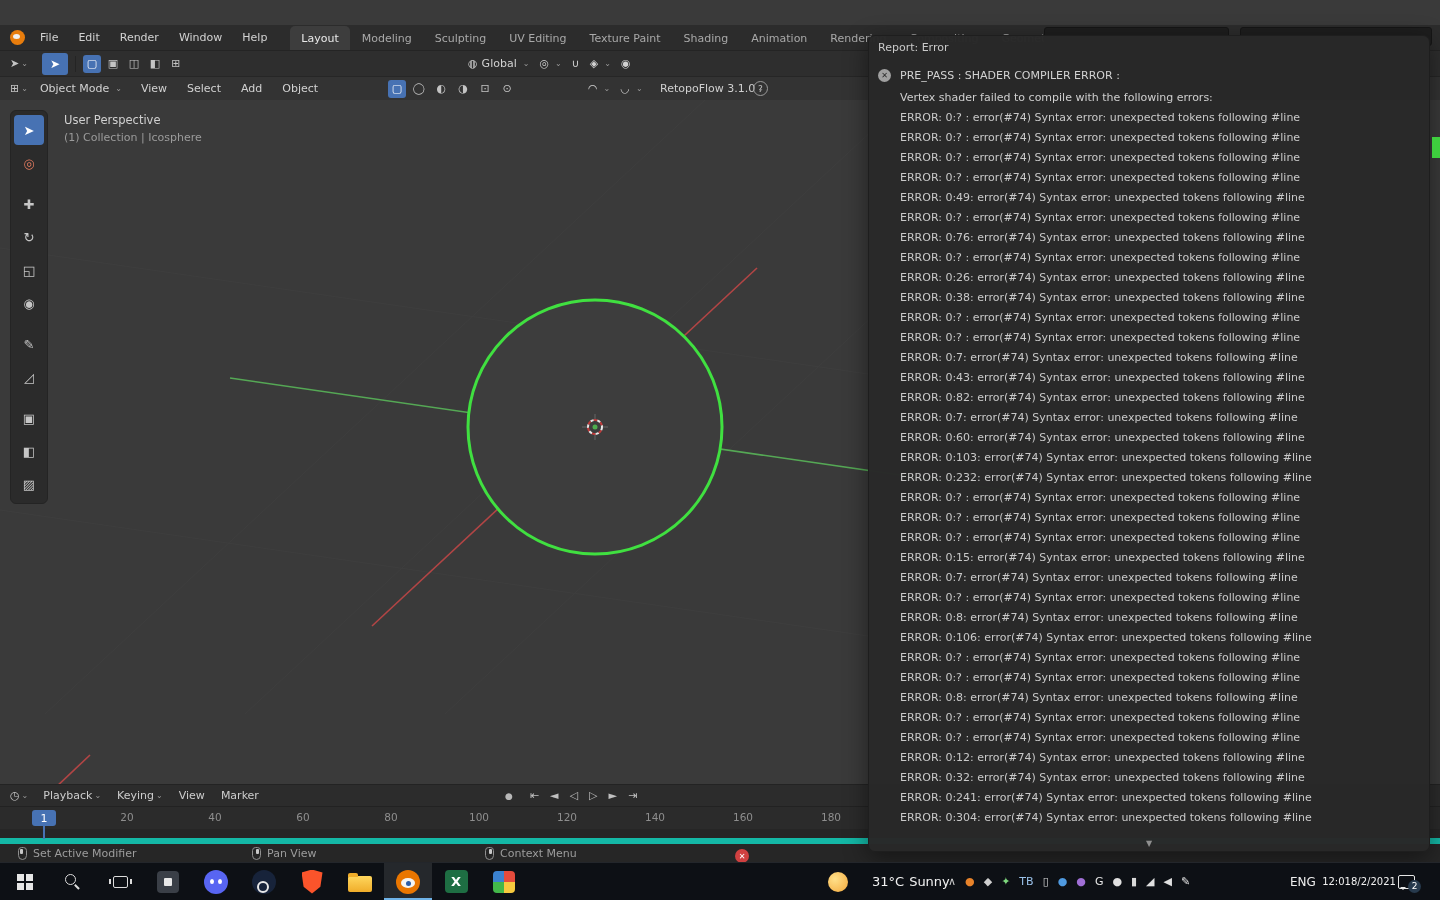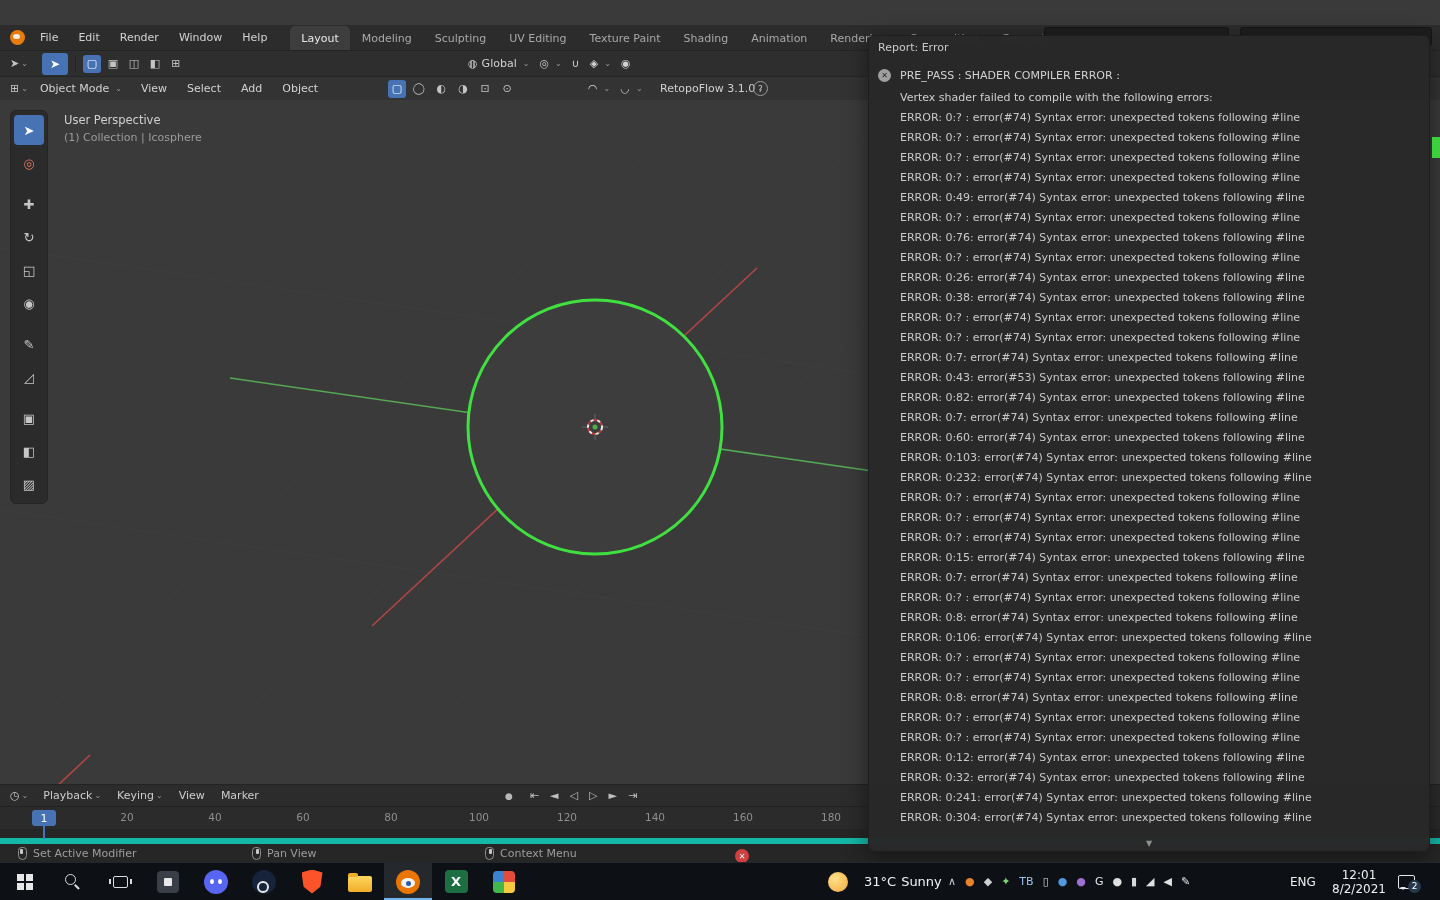--- a/index.html
+++ b/index.html
@@ -127,27 +127,27 @@
   .steam .app-ic{width:24px;height:24px;border-radius:50%;background:#17233a;position:relative}
   .steam .app-ic::after{content:"";position:absolute;left:5px;top:11px;width:8px;height:8px;border-radius:50%;border:2px solid #e8e8e8}
   .brave .app-ic{width:21px;height:24px;background:#fb542b;clip-path:polygon(50% 0,100% 12%,90% 72%,50% 100%,10% 72%,0 12%)}
   .folder .app-ic{width:24px;height:16px;background:linear-gradient(#ffd75e,#f0ad2a);border-radius:2px;position:relative;margin-top:4px}
   .folder .app-ic::before{content:"";position:absolute;top:-3px;left:0;width:10px;height:4px;background:#f0ad2a;border-radius:2px 2px 0 0}
   .blender .app-ic{width:24px;height:24px;border-radius:50%;background:#ea7600;position:relative}
   .blender .app-ic::before{content:"";position:absolute;left:5px;top:8px;width:14px;height:10px;border-radius:50%;background:#f5f5f5}
   .blender .app-ic::after{content:"";position:absolute;left:10px;top:11px;width:5px;height:5px;border-radius:50%;background:#2a5ca8}
   .excel .app-ic{width:23px;height:23px;border-radius:4px;background:#1e6e43;color:#fff;font-weight:bold;font-size:13px;display:flex;align-items:center;justify-content:center}
   .colorgrid .app-ic{width:22px;height:22px;border-radius:4px;background:conic-gradient(#e54b3c 0 25%,#f7c93e 0 50%,#43b84a 0 75%,#3b82d0 0)}
-  .weather{position:absolute;left:820px;top:0;height:100%;display:flex;align-items:center;gap:16px;padding:0 8px}
+  .weather{position:absolute;left:820px;top:0;height:100%;display:flex;align-items:center;gap:24px;padding:0 8px}
   .sun-ic{width:20px;height:20px;border-radius:50%;background:radial-gradient(circle at 35% 35%,#ffe08a,#f3a93c)}
   .weather-text{color:#f2f2f2;font-size:13px;display:flex;gap:5px}
   .tray{position:absolute;left:948px;top:0;height:100%;display:flex;align-items:center;gap:9px}
   .tray-item{font-size:11px;line-height:1}
   .lang{position:absolute;left:1290px;top:0;height:100%;display:flex;align-items:center;color:#eeeeee;font-size:12px}
-  .clock{position:absolute;left:1326px;top:0;height:100%;width:66px;display:flex;flex-direction:column;justify-content:center;align-items:center;color:#f0f0f0;font-size:12px;line-height:14px}
+  .clock{position:absolute;left:1326px;top:0;height:100%;width:66px;display:flex;justify-content:center;align-items:center;color:#f0f0f0;font-size:10px;line-height:14px}
   .notif{position:absolute;left:1398px;top:0;height:100%;display:flex;align-items:center}
   .notif-ic{width:17px;height:14px;border:1.5px solid #e6e6e6;border-radius:2px;position:relative}
   .notif-ic::before{content:"";position:absolute;left:1px;bottom:-5px;width:0;height:0;border:3px solid transparent;border-top-color:#e6e6e6}
   .notif-badge{position:absolute;right:-7px;bottom:-5px;background:#273a4d;color:#fff;font-size:9px;width:13px;height:13px;border-radius:50%;display:flex;align-items:center;justify-content:center}
 
   #edge-strip{position:absolute;left:1432px;top:137px;width:8px;height:21px;background:#3ecf3e;z-index:70}
 </style>
 </head>
 <body>
 
@@ -414,21 +414,21 @@
         <div class="ep-line">ERROR: 0:? : error(#74) Syntax error: unexpected tokens following #line</div>
         <div class="ep-line">ERROR: 0:49: error(#74) Syntax error: unexpected tokens following #line</div>
         <div class="ep-line">ERROR: 0:? : error(#74) Syntax error: unexpected tokens following #line</div>
         <div class="ep-line">ERROR: 0:76: error(#74) Syntax error: unexpected tokens following #line</div>
         <div class="ep-line">ERROR: 0:? : error(#74) Syntax error: unexpected tokens following #line</div>
         <div class="ep-line">ERROR: 0:26: error(#74) Syntax error: unexpected tokens following #line</div>
         <div class="ep-line">ERROR: 0:38: error(#74) Syntax error: unexpected tokens following #line</div>
         <div class="ep-line">ERROR: 0:? : error(#74) Syntax error: unexpected tokens following #line</div>
         <div class="ep-line">ERROR: 0:? : error(#74) Syntax error: unexpected tokens following #line</div>
         <div class="ep-line">ERROR: 0:7: error(#74) Syntax error: unexpected tokens following #line</div>
-        <div class="ep-line">ERROR: 0:43: error(#53) Syntax error: unexpected tokens following #line</div>
+        <div class="ep-line">ERROR: 0:43: error(#74) Syntax error: unexpected tokens following #line</div>
         <div class="ep-line">ERROR: 0:82: error(#74) Syntax error: unexpected tokens following #line</div>
         <div class="ep-line">ERROR: 0:7: error(#74) Syntax error: unexpected tokens following #line</div>
         <div class="ep-line">ERROR: 0:60: error(#74) Syntax error: unexpected tokens following #line</div>
         <div class="ep-line">ERROR: 0:103: error(#74) Syntax error: unexpected tokens following #line</div>
         <div class="ep-line">ERROR: 0:232: error(#74) Syntax error: unexpected tokens following #line</div>
         <div class="ep-line">ERROR: 0:? : error(#74) Syntax error: unexpected tokens following #line</div>
         <div class="ep-line">ERROR: 0:? : error(#74) Syntax error: unexpected tokens following #line</div>
         <div class="ep-line">ERROR: 0:? : error(#74) Syntax error: unexpected tokens following #line</div>
         <div class="ep-line">ERROR: 0:15: error(#74) Syntax error: unexpected tokens following #line</div>
         <div class="ep-line">ERROR: 0:7: error(#74) Syntax error: unexpected tokens following #line</div>

